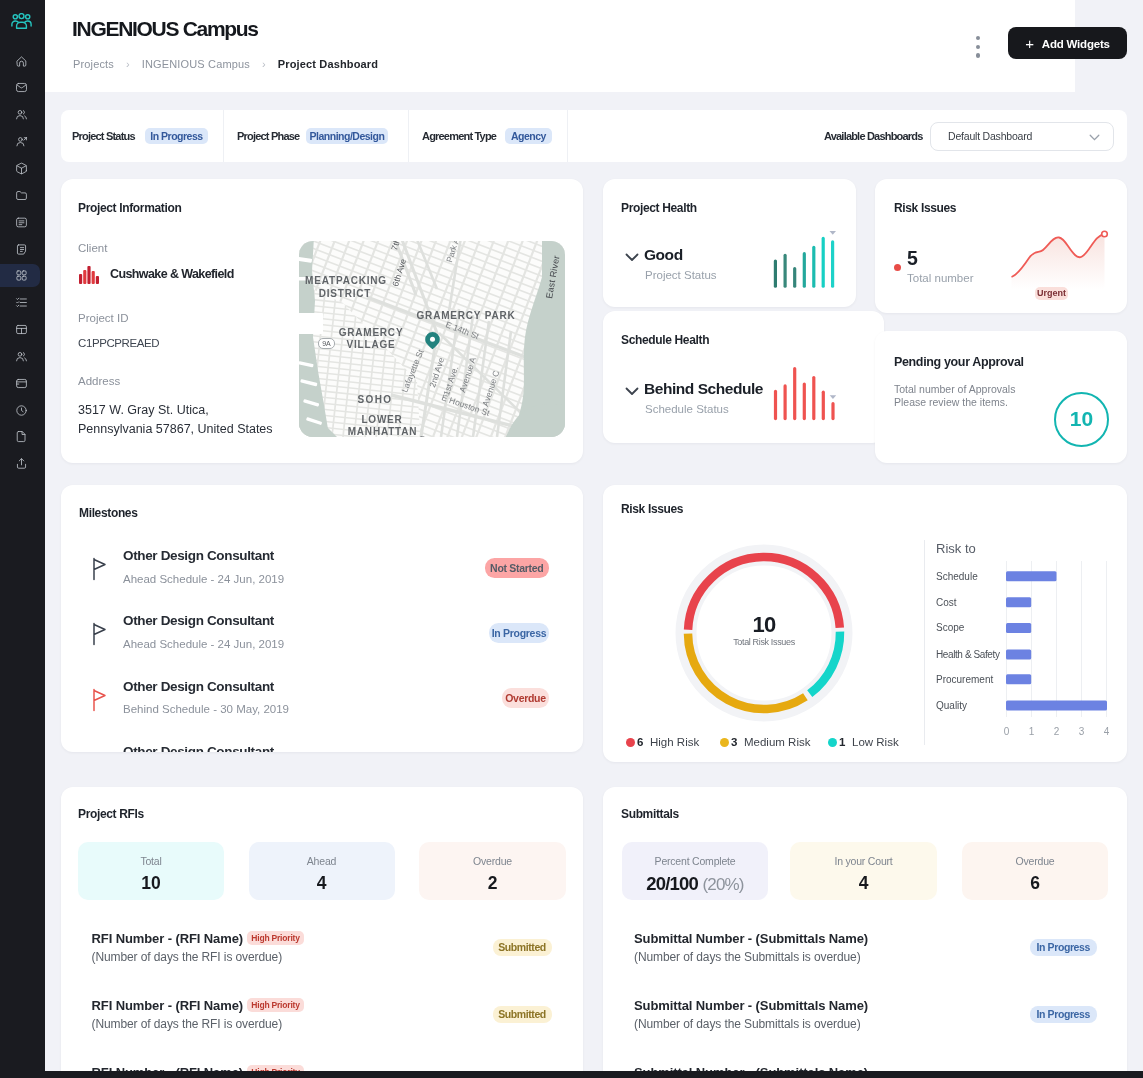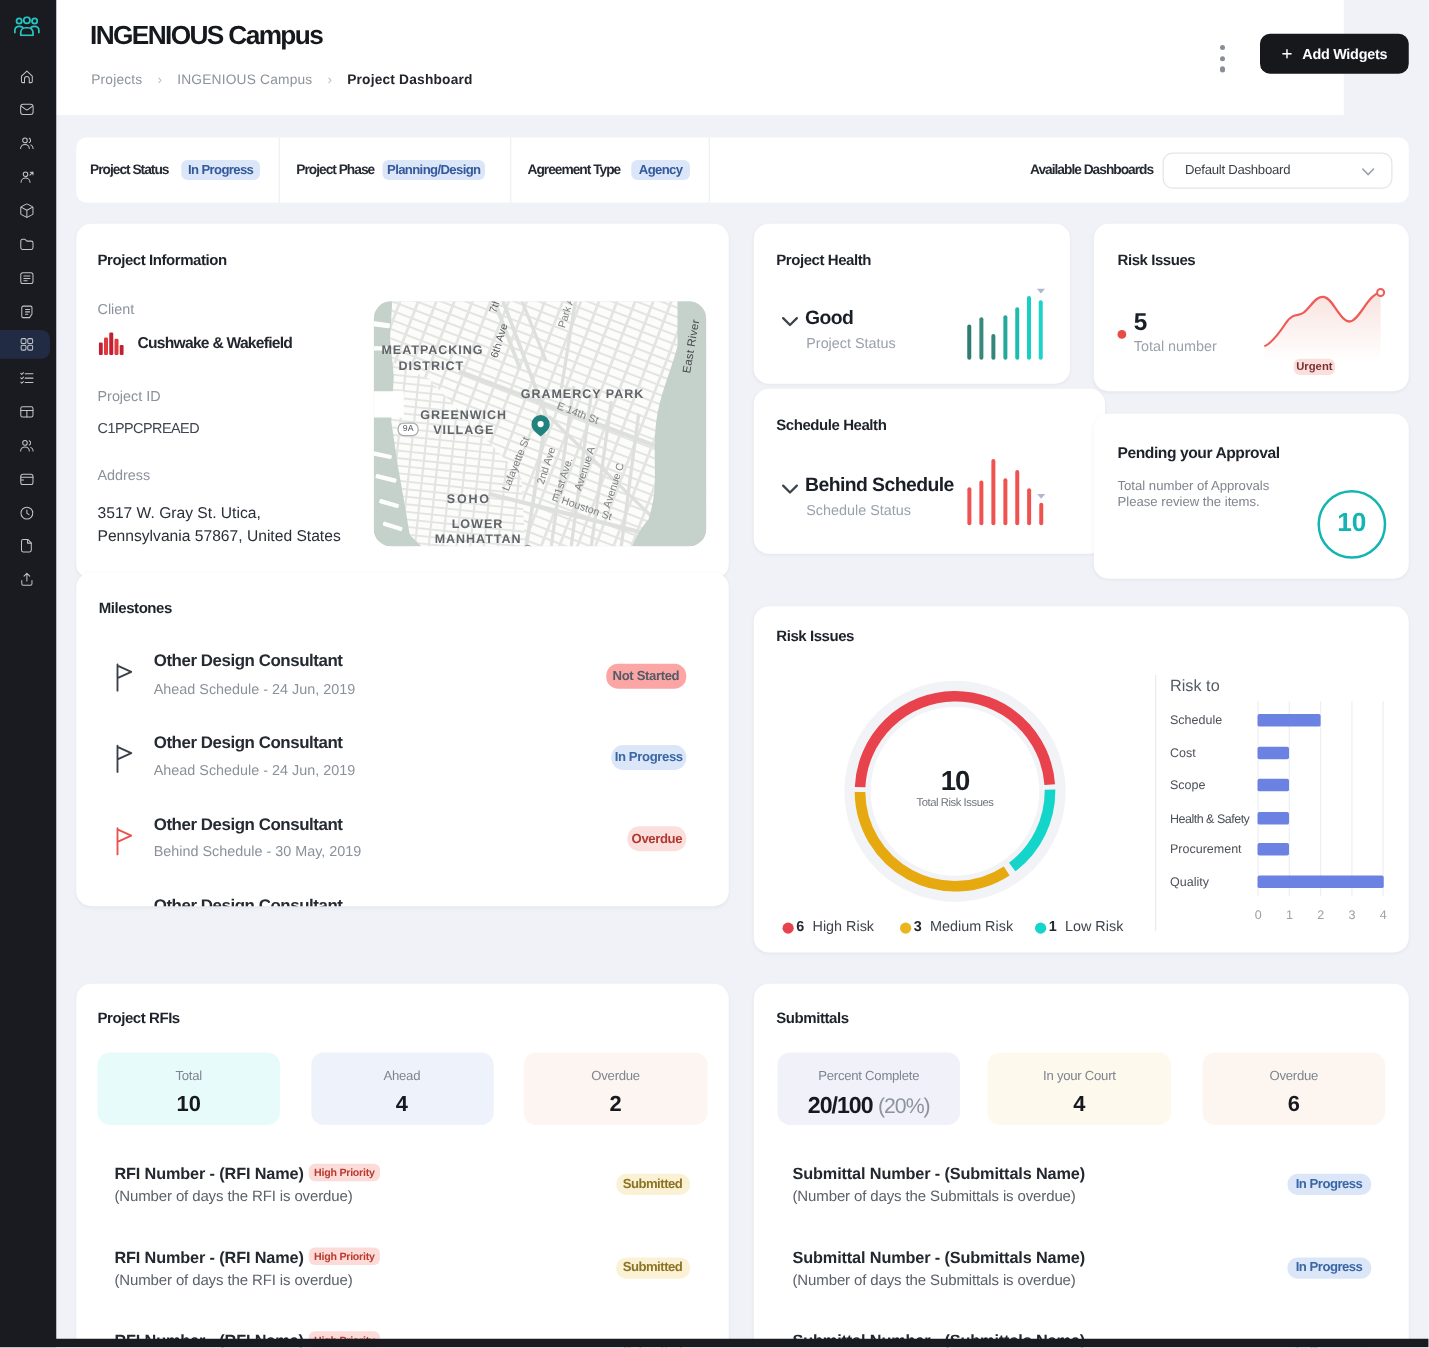--- a/index.html
+++ b/index.html
@@ -176,21 +176,21 @@
           <rect x="-2" y="36" width="13" height="3.4" rx="1"></rect>
           <rect x="0" y="120" width="15" height="3.4" rx="1" transform="rotate(12 0 120)"></rect>
           <rect x="2" y="138" width="17" height="3.4" rx="1" transform="rotate(14 2 138)"></rect>
           <rect x="5" y="158" width="16" height="3.4" rx="1" transform="rotate(16 5 158)"></rect>
           <rect x="8" y="176" width="16" height="3.4" rx="1" transform="rotate(18 8 176)"></rect>
         </g>
       </svg>
       <div class="mdist" style="left:47px;top:14px">MEATPACKING</div>
       <div class="mdist" style="left:46px;top:26.5px">DISTRICT</div>
       <div class="mdist" style="left:167px;top:48.5px">GRAMERCY PARK</div>
-      <div class="mdist" style="left:72px;top:66px">GREENWICH</div>
+      <div class="mdist" style="left:72px;top:66px">GRAMERCY</div>
       <div class="mdist" style="left:72px;top:78px">VILLAGE</div>
       <div class="mdist" style="left:76px;top:133px;letter-spacing:1.4px">SOHO</div>
       <div class="mdist" style="left:83px;top:153px">LOWER</div>
       <div class="mdist" style="left:83.5px;top:165px">MANHATTAN</div>
       <div class="mdist" style="left:105px;top:191px">CHINATOWN</div>
       <div class="mstreet" style="left:95px;top:4px;transform:rotate(-73deg);transform-origin:0 50%;color:#55585c">7th Ave</div>
       <div class="mstreet" style="left:96px;top:40px;transform:rotate(-73deg);transform-origin:0 50%;color:#55585c">6th Ave</div>
       <div class="mstreet" style="left:150px;top:16px;transform:rotate(-73deg);transform-origin:0 50%">Park Ave S</div>
       <div class="mstreet" style="left:147px;top:78px;transform:rotate(21deg);transform-origin:0 50%">E 14th St</div>
       <div class="mstreet" style="left:105px;top:146px;transform:rotate(-68deg);transform-origin:0 50%">Lafayette St</div>
@@ -269,21 +269,21 @@
       <path d="M64.7 35.2 h6.5 l-3.25 3.8 Z" fill="#b0b7c8"></path>
     </svg>
   </div>
 
   <div class="card" id="cPA" style="left:875px;top:331px;width:252px;height:132px">
     <div class="ctitle" style="left:19px;top:24px;font-size:12.5px">Pending your Approval</div>
     <div class="ab" style="left:19px;top:52px;font-size:10.5px;color:#7f848d;line-height:12.5px">Total number of Approvals<br>Please review the items.</div>
     <div class="ab" style="left:179px;top:61px;width:55px;height:55px;border:2.5px solid #12b5b1;border-radius:50%;text-align:center;line-height:50px;font-size:21px;font-weight:bold;color:#12b5b1">10</div>
   </div>
 
-  <div class="card" id="cMS" style="left:61px;top:458px;width:522px;height:267px;overflow:hidden">
+  <div class="card" id="cMS" style="left:61px;top:485px;width:522px;height:267px;overflow:hidden">
     <div class="ctitle" style="left:18px;top:21px">Milestones</div>
 
     <svg class="ab flg" style="left:31px;top:72px">
         <path d="M2 22.5 L2 1.5 M2 2.5 L13 7.5 L2 12.5" stroke="#39404c"></path>
       </svg>
     <div class="mt" style="top:63px">Other Design Consultant</div>
     <div class="ms" style="top:87.5px">Ahead Schedule - 24 Jun, 2019</div>
     <div class="badge b-gray" style="left:423.5px;top:72.5px;width:64.5px">Not Started</div>
 
     <svg class="ab flg" style="left:31px;top:137.3px">

